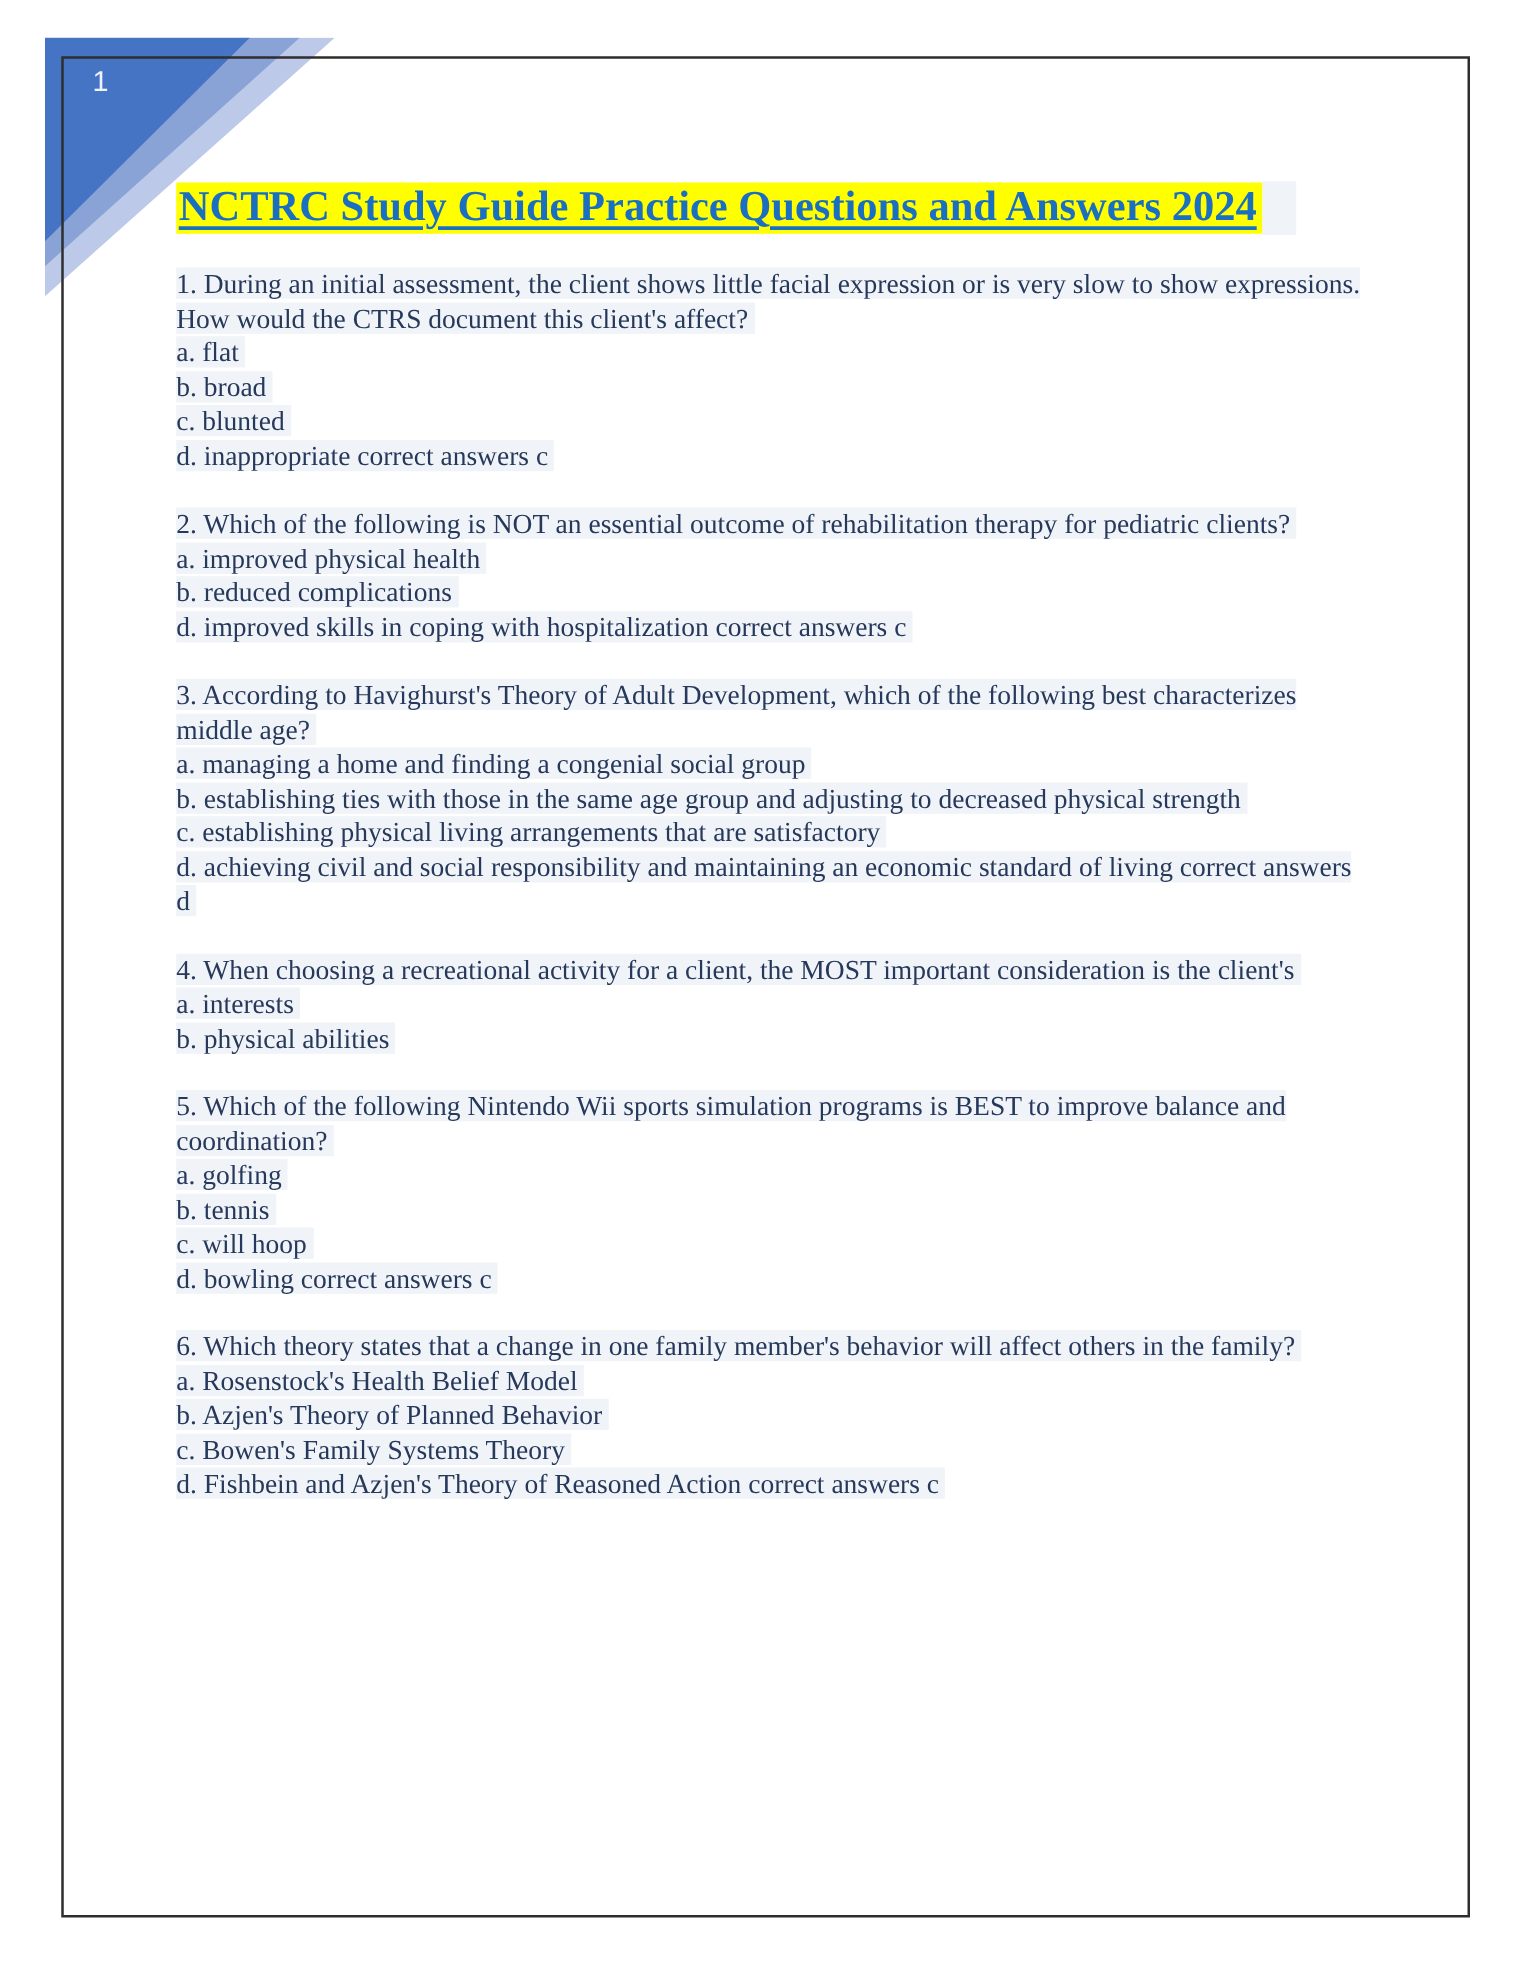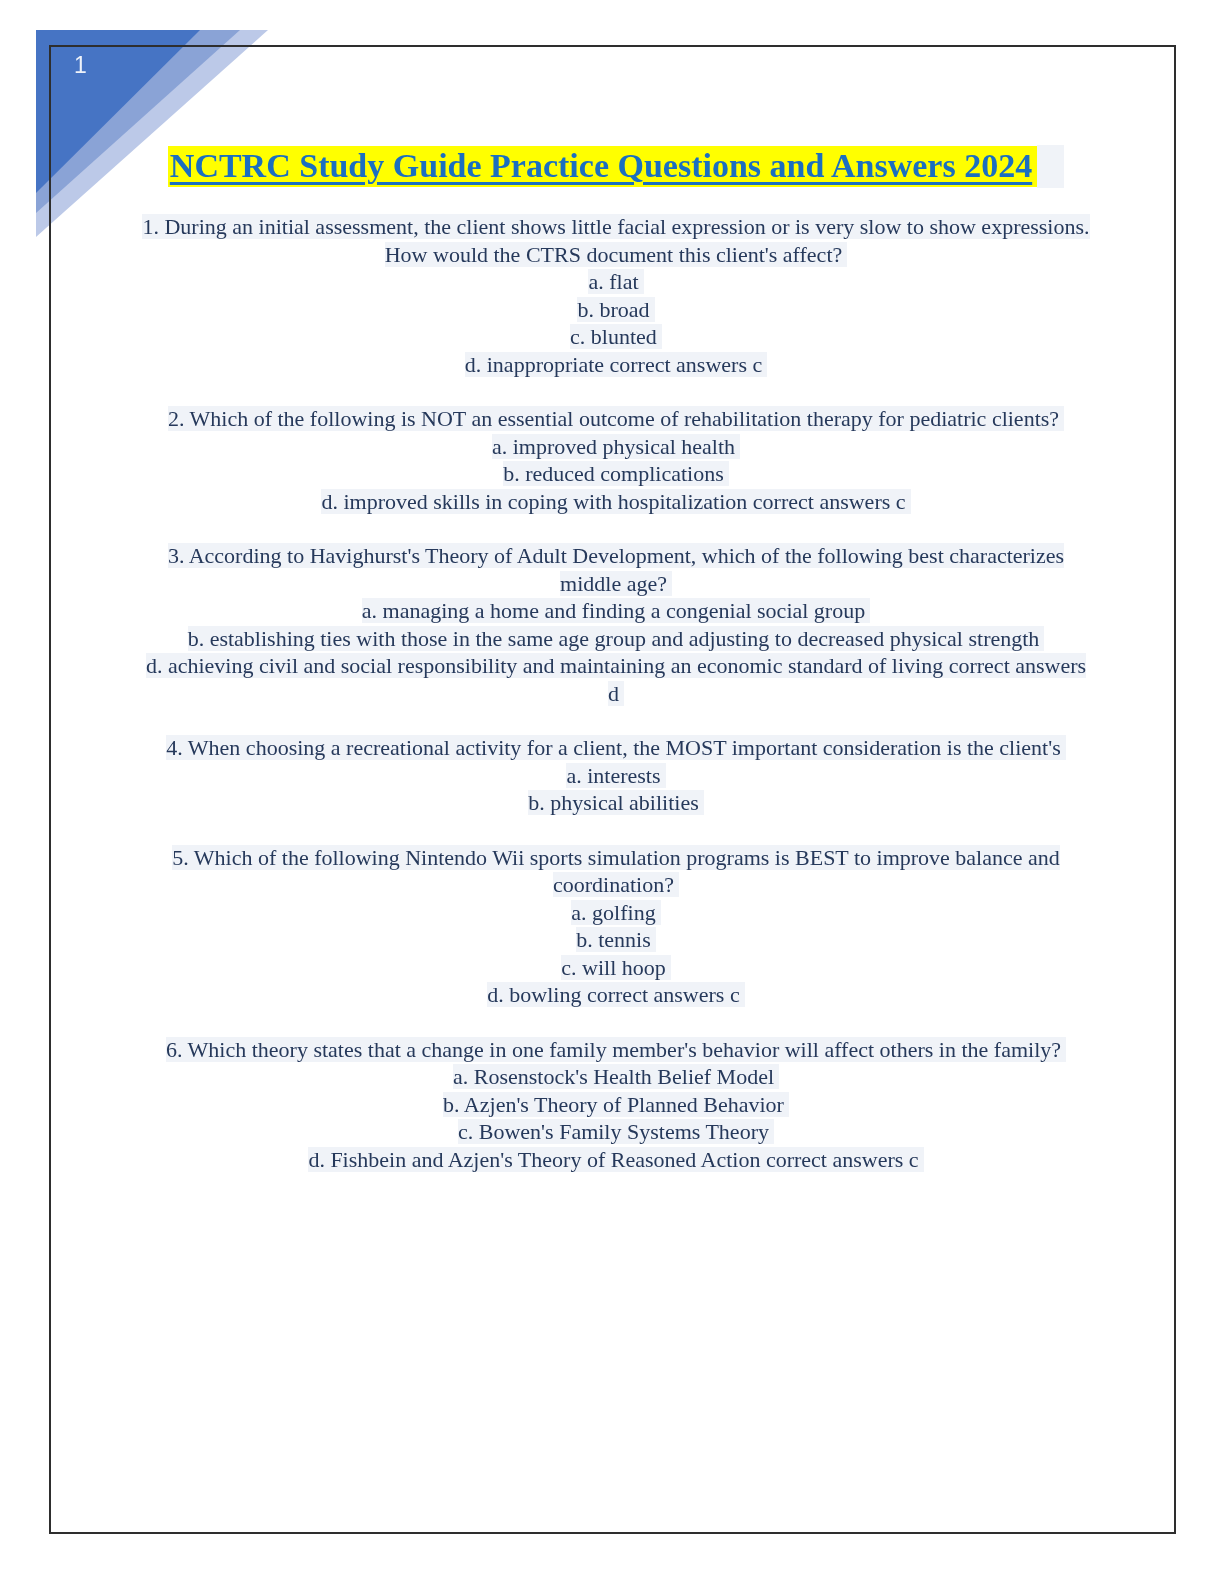--- a/index.html
+++ b/index.html
@@ -60,21 +60,20 @@
     font-size: 23px;
     line-height: 26px;
   }
   
   .doc {
     position: absolute;
     left: 141px;
     top: 143px;
     width: 950px;
     z-index: 3;
-    text-align: center;
   }
   .title-row {
     margin: 0 0 25px 0;
     font-size: 34px;
     font-weight: bold;
     line-height: 45px;
     white-space: nowrap;
   }
   .title-text {
     background: var(--title-highlight);
@@ -130,20 +129,21 @@
       <div class="qline"><span class="hl">2. Which of the following is NOT an essential outcome of rehabilitation therapy for pediatric clients?</span></div>
       <div class="qline"><span class="hl">a. improved physical health</span></div>
       <div class="qline"><span class="hl">b. reduced complications</span></div>
       <div class="qline"><span class="hl">d. improved skills in coping with hospitalization correct answers c</span></div>
     </div>
 
     <div class="question">
       <div class="qline"><span class="hl">3. According to Havighurst's Theory of Adult Development, which of the following best characterizes middle age?</span></div>
       <div class="qline"><span class="hl">a. managing a home and finding a congenial social group</span></div>
       <div class="qline"><span class="hl">b. establishing ties with those in the same age group and adjusting to decreased physical strength</span></div>
+      <div class="qline"><span class="hl">c. establishing physical living arrangements that are satisfactory</span></div>
       <div class="qline"><span class="hl">d. achieving civil and social responsibility and maintaining an economic standard of living correct answers d</span></div>
     </div>
 
     <div class="question">
       <div class="qline"><span class="hl">4. When choosing a recreational activity for a client, the MOST important consideration is the client's</span></div>
       <div class="qline"><span class="hl">a. interests</span></div>
       <div class="qline"><span class="hl">b. physical abilities</span></div>
     </div>
 
     <div class="question">

